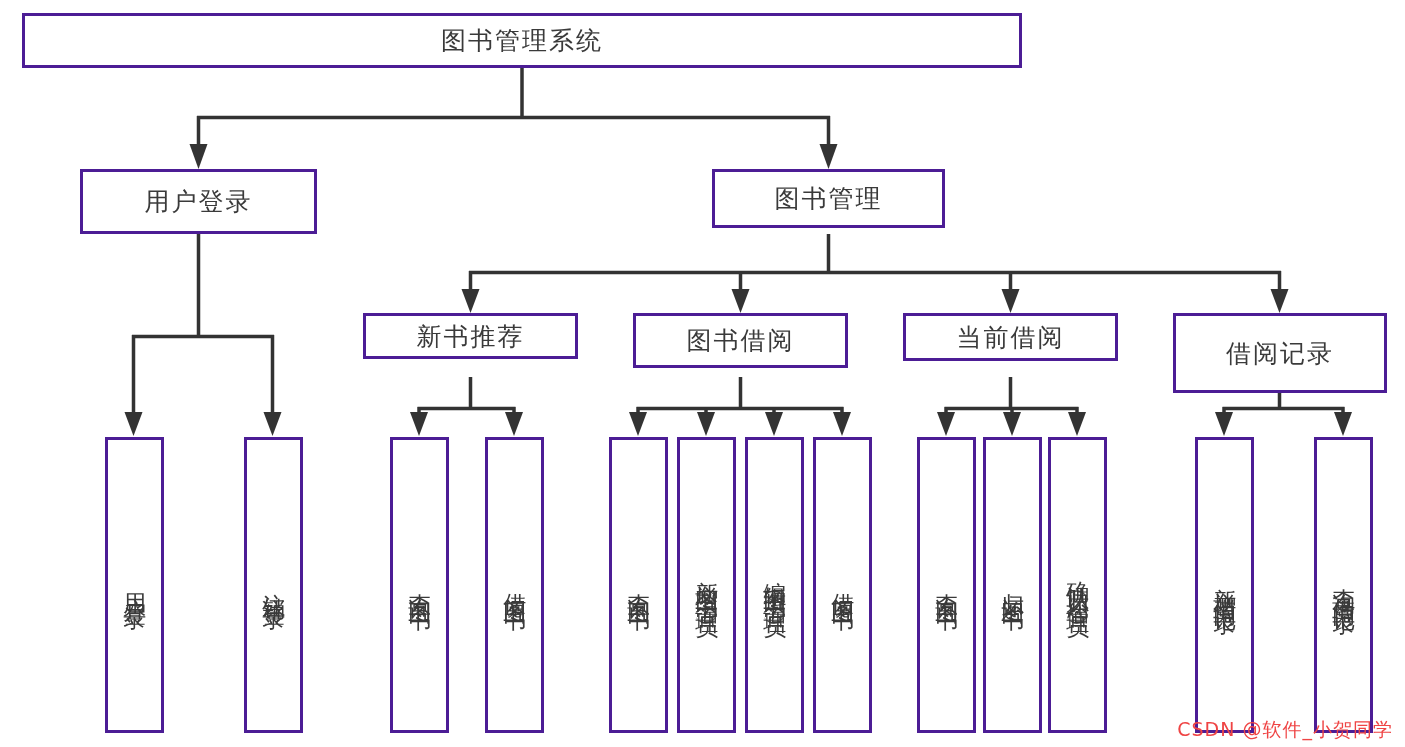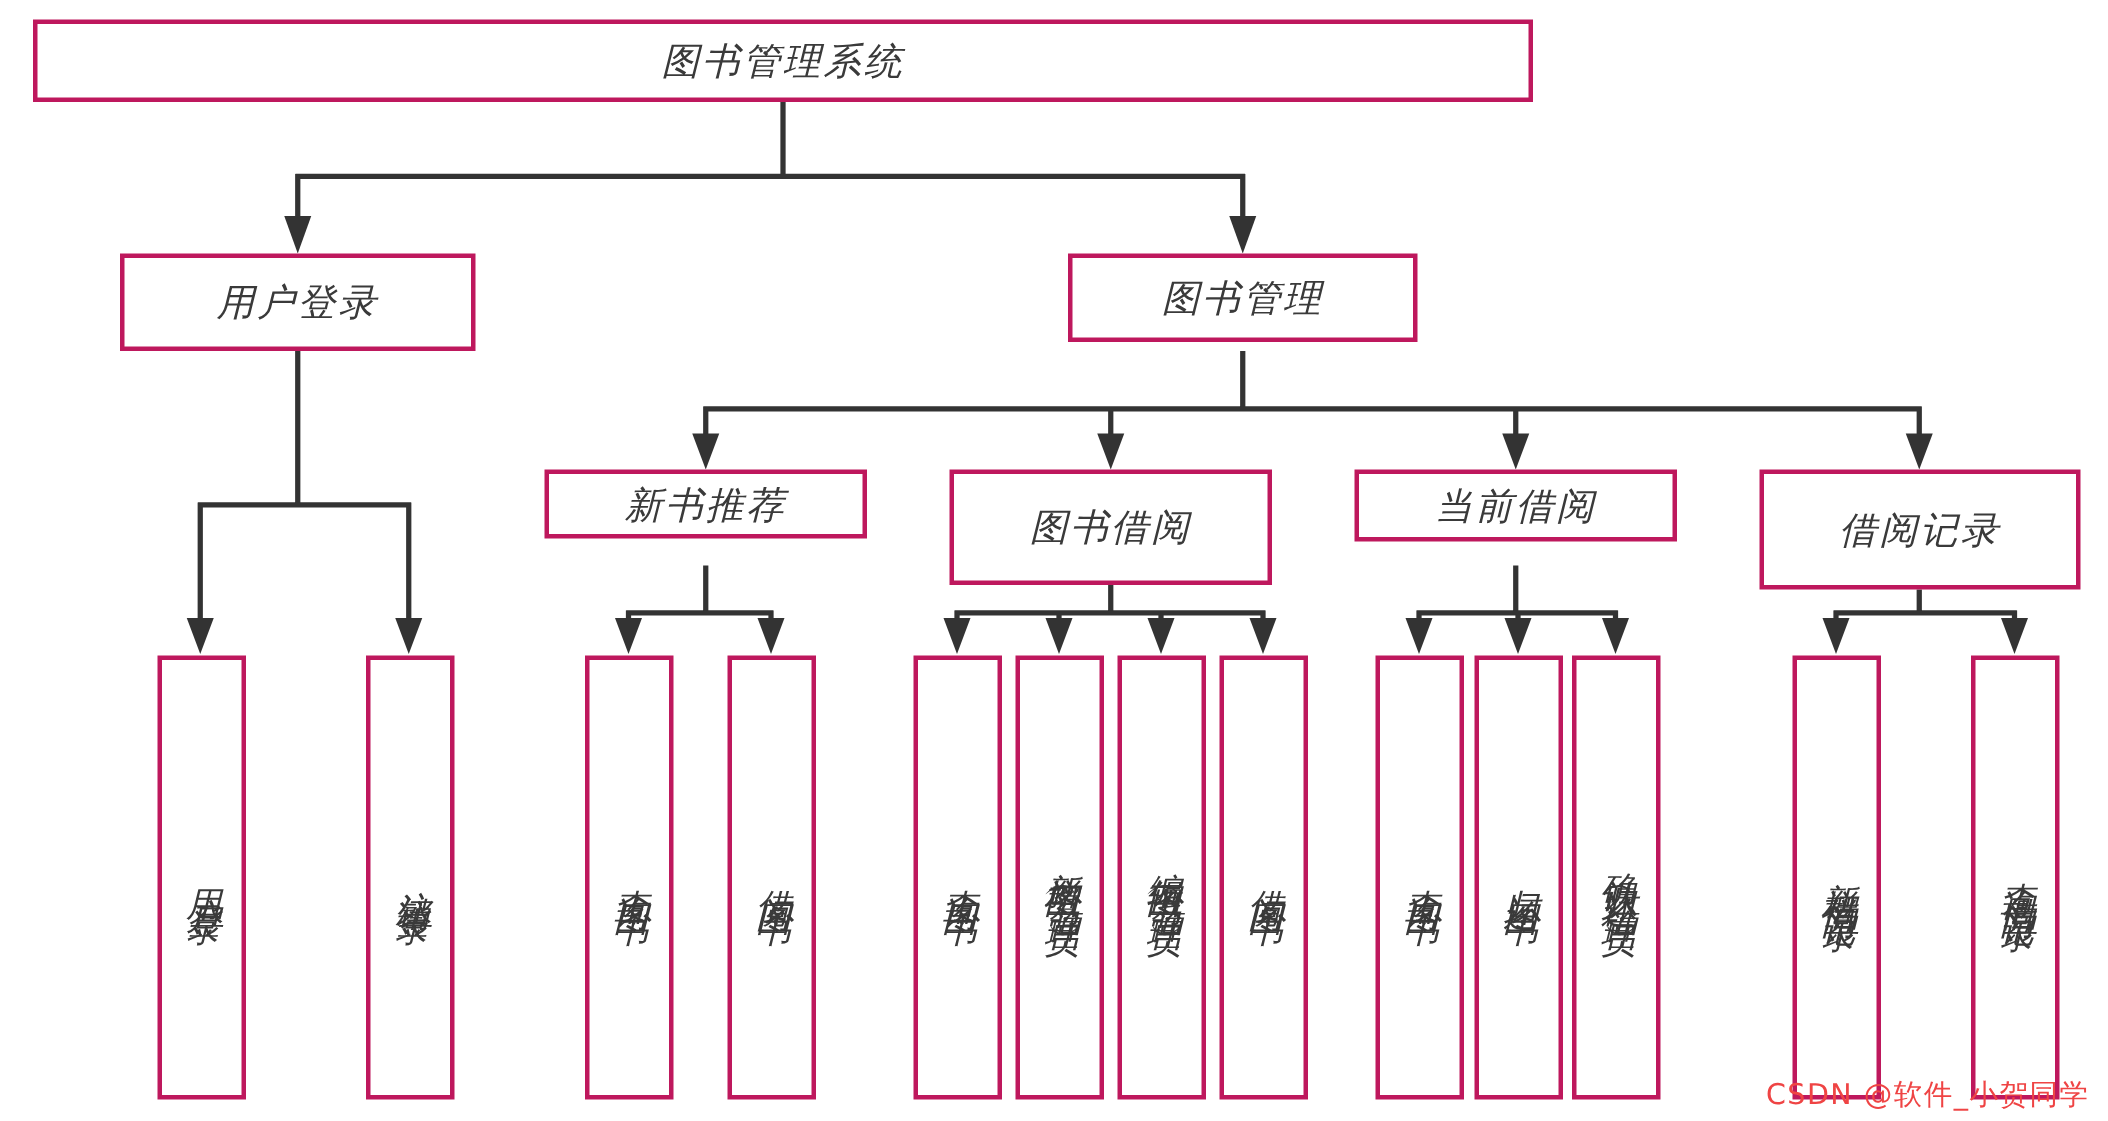--- a/index.html
+++ b/index.html
@@ -3,23 +3,23 @@
 <meta charset="utf-8">
 <style>
   html,body{margin:0;padding:0;}
   body{
     width:1405px;height:747px;position:relative;background:#ffffff;
     font-family:"DejaVu Sans","Liberation Sans",sans-serif;overflow:hidden;
   }
   .canvas{position:absolute;inset:0;}
   svg.connectors{position:absolute;left:0;top:0;pointer-events:none;}
   .node{
-    position:absolute;box-sizing:border-box;border:3px solid #be185d;
+    position:absolute;box-sizing:border-box;border:3px solid #4c1d95;
     background:#ffffff;display:flex;align-items:center;justify-content:center;
-    color:#3a3a3a;text-align:center;font-style:italic;
+    color:#3a3a3a;text-align:center;
   }
   .node.h{font-size:25px;letter-spacing:2px;white-space:nowrap;}
   .node.v{
     writing-mode:vertical-rl;text-orientation:mixed;
     font-size:23px;letter-spacing:5px;line-height:1.1;
   }
   .watermark{
     position:absolute;right:12px;bottom:4px;font-size:19px;
     color:#ef4444;letter-spacing:1px;z-index:5;white-space:nowrap;
   }
@@ -76,21 +76,21 @@
       <polygon points="1334,412 1352,412 1343,436"></polygon>
     </g>
   </svg>
 
   <div class="node h" style="left:22px;top:13px;width:1000px;height:55px">图书管理系统</div>
 
   <div class="node h" style="left:80px;top:169px;width:237px;height:65px">用户登录</div>
   <div class="node h" style="left:712px;top:169px;width:233px;height:59px">图书管理</div>
 
   <div class="node h" style="left:363px;top:313px;width:215px;height:46px">新书推荐</div>
-  <div class="node h" style="left:633px;top:313px;width:215px;height:77px">图书借阅</div>
+  <div class="node h" style="left:633px;top:313px;width:215px;height:55px">图书借阅</div>
   <div class="node h" style="left:903px;top:313px;width:215px;height:48px">当前借阅</div>
   <div class="node h" style="left:1173px;top:313px;width:214px;height:80px">借阅记录</div>
 
   <div class="node v" style="left:105px;top:437px;width:59px;height:296px">用户登录</div>
   <div class="node v" style="left:244px;top:437px;width:59px;height:296px">注销登录</div>
 
   <div class="node v" style="left:390px;top:437px;width:59px;height:296px">查询图书</div>
   <div class="node v" style="left:485px;top:437px;width:59px;height:296px">借阅图书</div>
 
   <div class="node v" style="left:609px;top:437px;width:59px;height:296px">查询图书</div>

